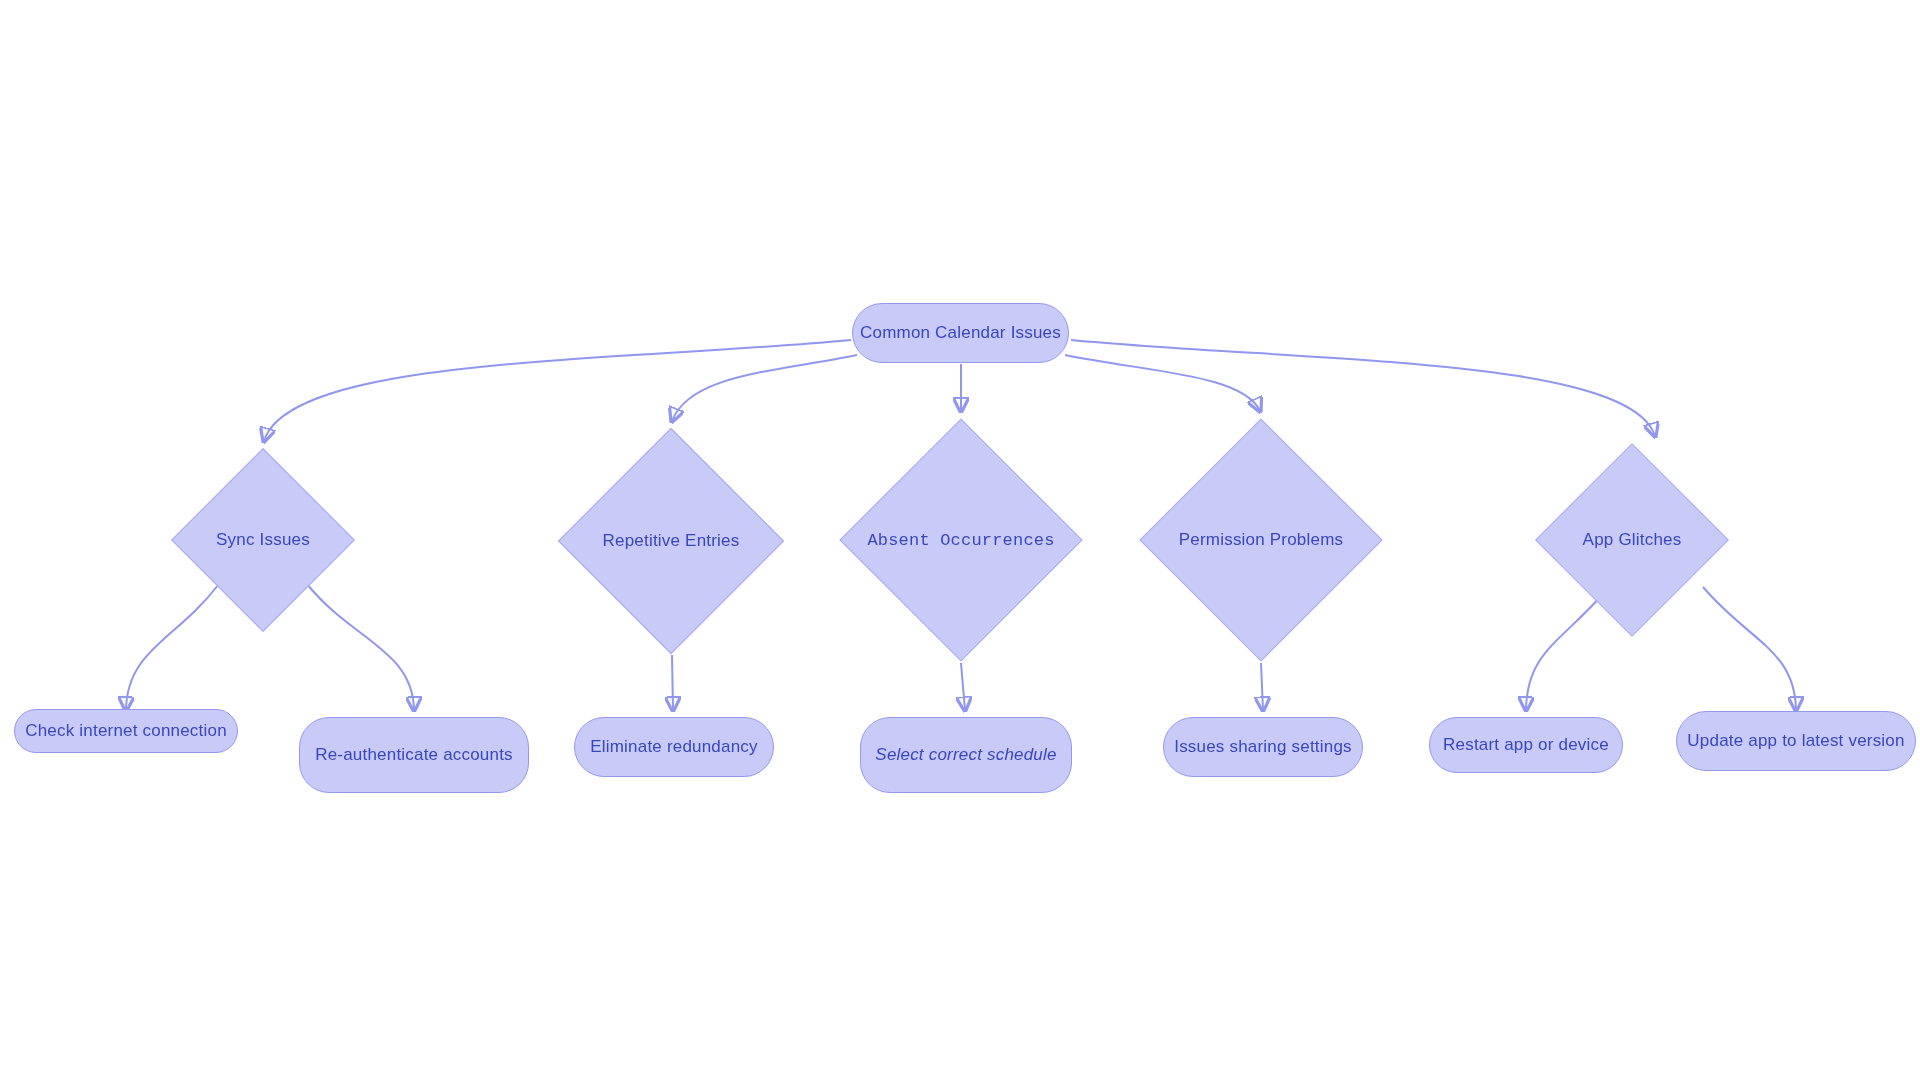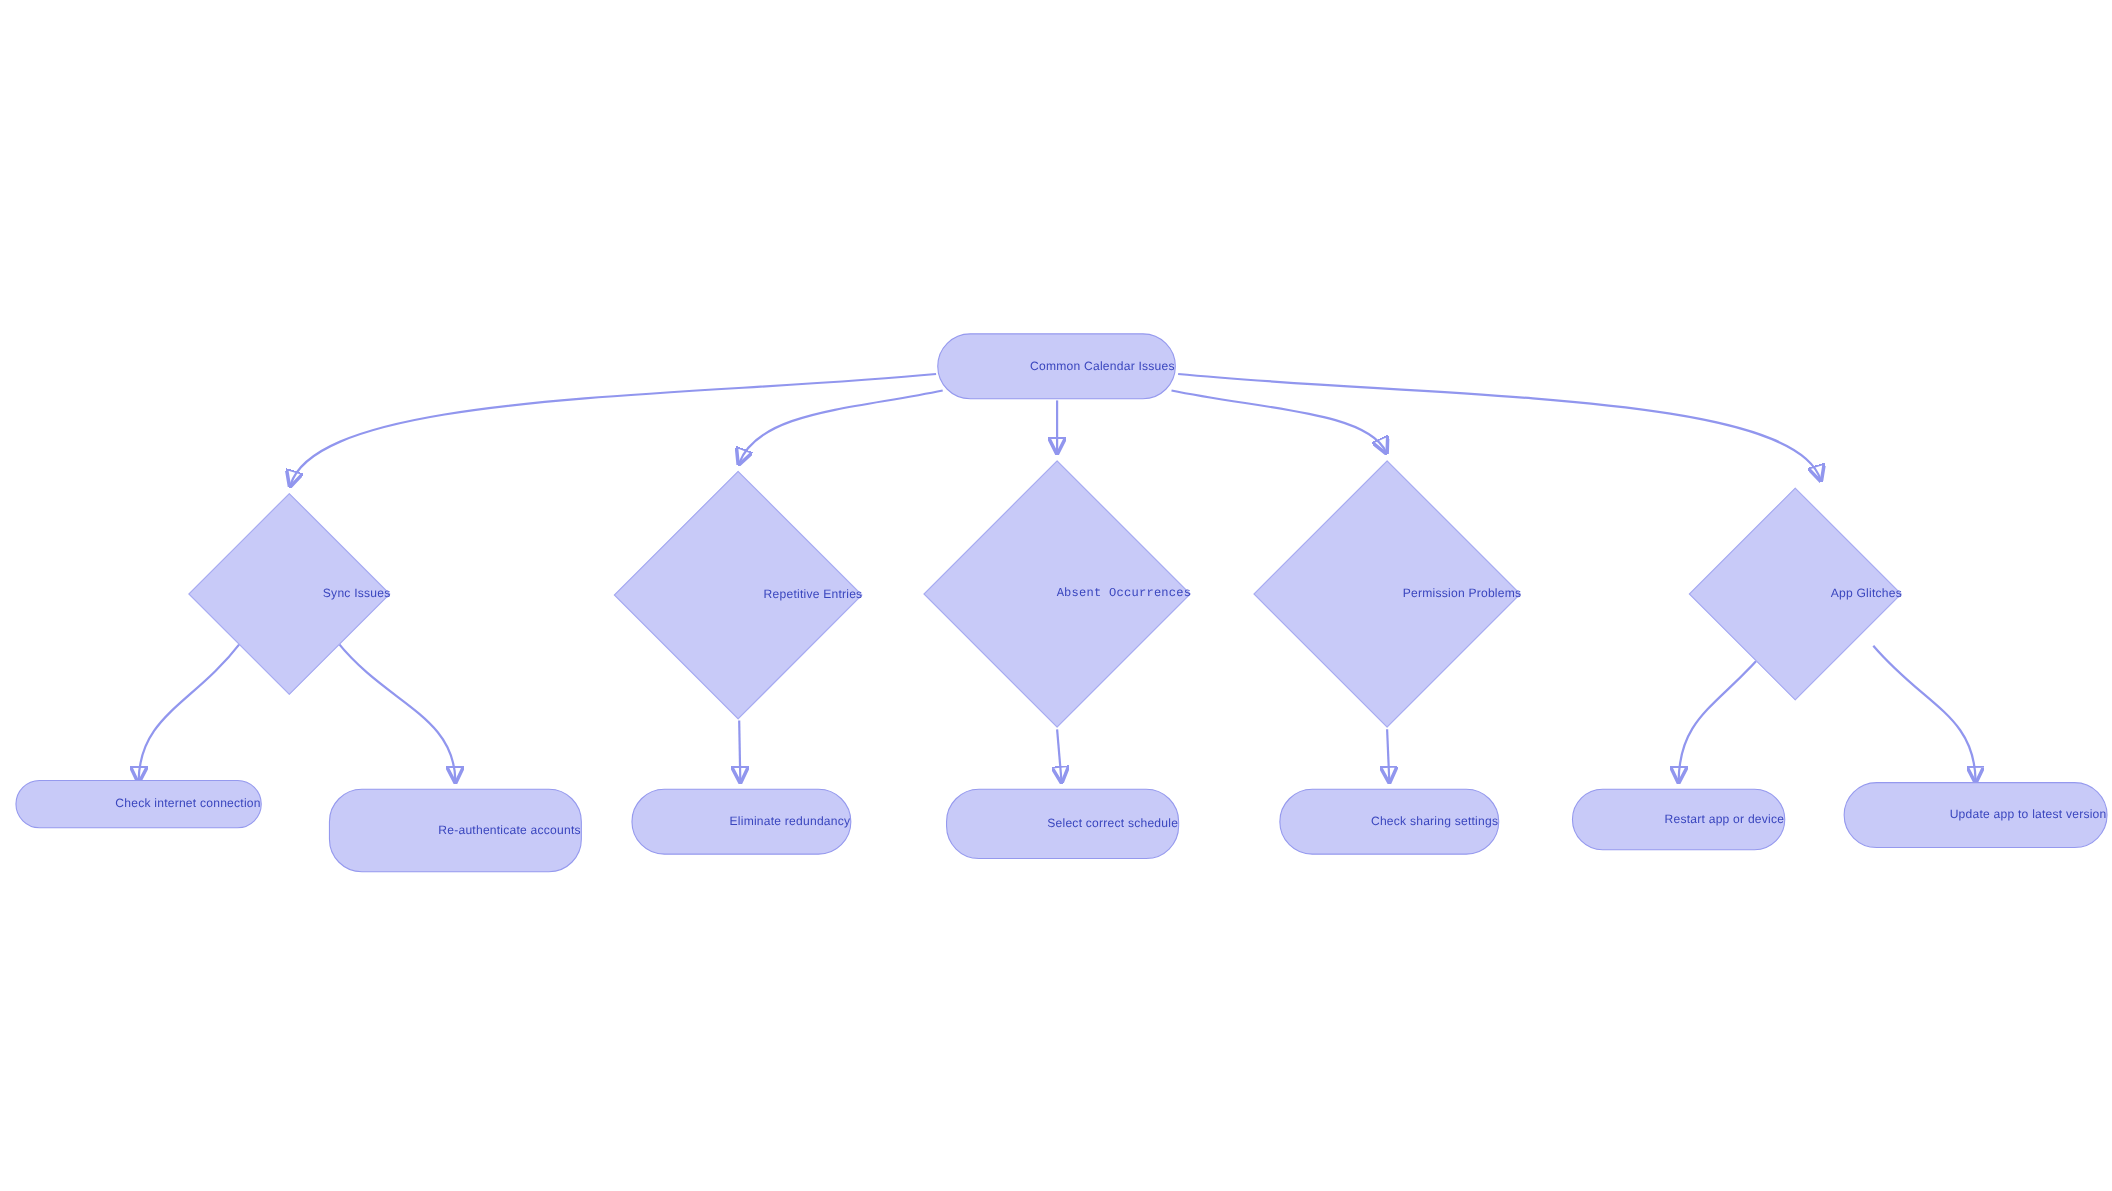--- a/index.html
+++ b/index.html
@@ -15,23 +15,23 @@
     width:1920px;height:1083px;
     background:var(--bg);
     font-family:"Liberation Sans", sans-serif;
     overflow:hidden;
   }
   .canvas{position:relative;width:1920px;height:1083px;}
   .edge-layer{position:absolute;left:0;top:0;width:1920px;height:1083px;pointer-events:none;}
   .edge-layer path{stroke:var(--edge);stroke-width:2;fill:none;}
   .node{
     position:absolute;
-    display:flex;align-items:center;justify-content:flex-end;
+    display:flex;align-items:center;justify-content:center;
     color:var(--text);
-    font-size:11px;
+    font-size:17px;
     letter-spacing:.2px;
     text-align:center;
     box-sizing:border-box;
     cursor:default;
   }
   .pill{
     background:var(--fill);
     border:1.5px solid var(--pill-border);
     border-radius:30px;
   }
@@ -104,26 +104,26 @@
   </div>
 
   <div class="node pill" style="left:299px;top:717px;width:230px;height:76px;">
     <span>Re-authenticate accounts</span>
   </div>
 
   <div class="node pill" style="left:574px;top:717px;width:200px;height:60px;">
     <span>Eliminate redundancy</span>
   </div>
 
-  <div class="node pill" style="left:860px;top:717px;width:212px;height:64px;">
+  <div class="node pill" style="left:860px;top:717px;width:212px;height:76px;font-style:italic;">
     <span>Select correct schedule</span>
   </div>
 
   <div class="node pill" style="left:1163px;top:717px;width:200px;height:60px;">
-    <span>Check sharing settings</span>
+    <span>Issues sharing settings</span>
   </div>
 
   <div class="node pill" style="left:1429px;top:717px;width:194px;height:56px;">
     <span>Restart app or device</span>
   </div>
 
   <div class="node pill" style="left:1676px;top:711px;width:240px;height:60px;">
     <span>Update app to latest version</span>
   </div>
 

